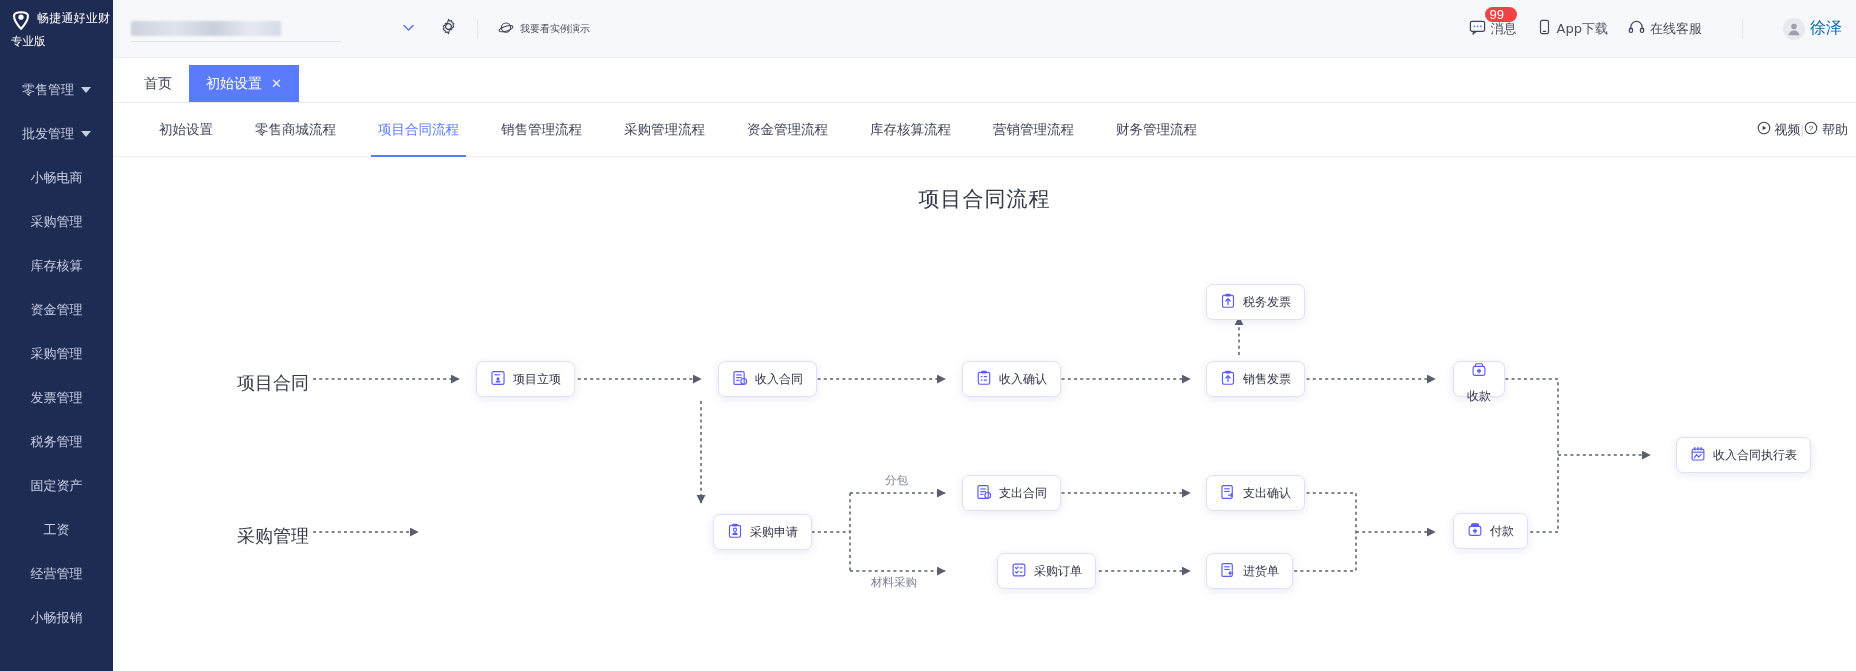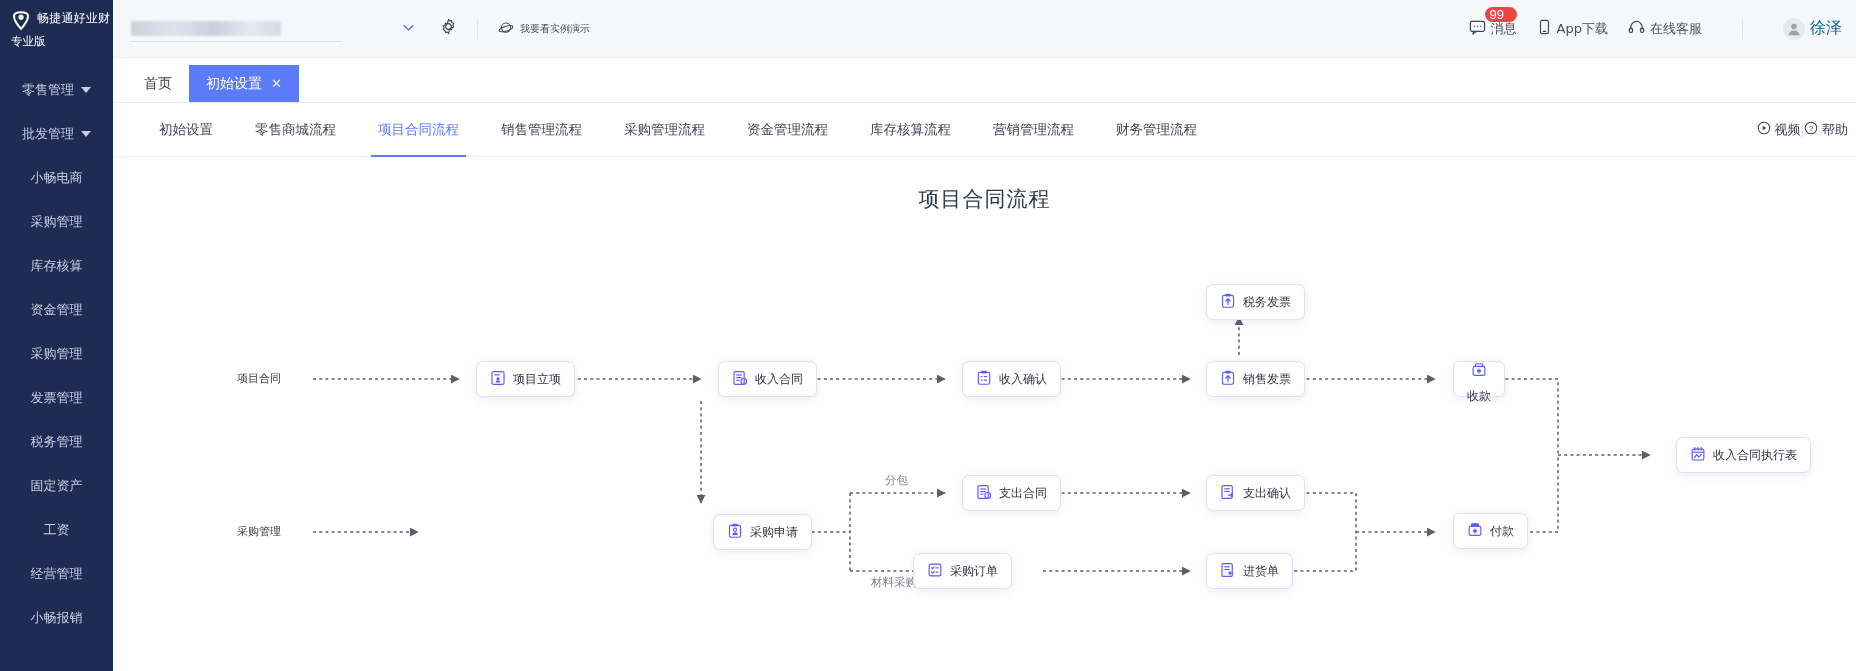--- a/index.html
+++ b/index.html
@@ -78,21 +78,21 @@
   .diagram-title { position:absolute; left:0; right:0; top:28px; text-align:center;
        font-size:21px; color:#333a47; letter-spacing:1px;
        font-family:"DejaVu Sans",sans-serif; }
 
   .flow { position:absolute; inset:0; }
   .node { position:absolute; height:36px; background:#fff; border:1px solid #dfe1f2;
           border-radius:7px; display:flex; align-items:center; gap:7px; padding:0 13px;
           box-shadow:0 2px 8px rgba(90,100,180,.13); font-size:12px; color:#2f3545;
           white-space:nowrap; cursor:pointer; font-family:"DejaVu Sans",sans-serif; }
   .node svg { flex:0 0 16px; }
-  .rowlabel { position:absolute; font-size:11px; color:#333a47; white-space:nowrap;
+  .rowlabel { position:absolute; font-size:18px; color:#333a47; white-space:nowrap;
               font-family:Liberation Mono, monospace; }
   .edgelabel { position:absolute; font-size:11.5px; color:#7b8194; white-space:nowrap;
                font-family:"DejaVu Sans",sans-serif; }
   svg.edges { position:absolute; inset:0; width:100%; height:100%; pointer-events:none; }
 </style>
 </head>
 <body>
 
 <div class="app">
 
@@ -447,21 +447,21 @@
             <svg width="16" height="16" viewBox="0 0 18 18">
                 <rect x="2.2" y="1.8" width="11.6" height="14.4" rx="1.6" fill="none" stroke="#5b5bf5" stroke-width="1.3"></rect>
                 <line x1="4.8" y1="5.4" x2="11" y2="5.4" stroke="#5b5bf5" stroke-width="1.3"></line>
               <line x1="4.8" y1="8.4" x2="11" y2="8.4" stroke="#5b5bf5" stroke-width="1.3"></line>
               <path d="M9.6 12.6 H14 M12.4 11 L14 12.6 L12.4 14.2" fill="none" stroke="#5b5bf5" stroke-width="1.3" stroke-linecap="round" stroke-linejoin="round"></path>
               </svg>
           </span>
           <span>支出确认</span>
         </div>
 
-        <div class="node" style="left:800px; top:396px;">
+        <div class="node" style="left:884px; top:396px;">
           <span>
             <svg width="16" height="16" viewBox="0 0 18 18">
                 <rect x="2.4" y="2.4" width="13.2" height="13.2" rx="1.8" fill="none" stroke="#5b5bf5" stroke-width="1.3"></rect>
                 <path d="M5 6.4 L6.2 7.6 L8 5.6" fill="none" stroke="#5b5bf5" stroke-width="1.3" stroke-linecap="round" stroke-linejoin="round"></path>
               <line x1="9.6" y1="6.6" x2="13" y2="6.6" stroke="#5b5bf5" stroke-width="1.3"></line>
               <path d="M5 11.2 L6.2 12.4 L8 10.4" fill="none" stroke="#5b5bf5" stroke-width="1.3" stroke-linecap="round" stroke-linejoin="round"></path>
               <line x1="9.6" y1="11.4" x2="13" y2="11.4" stroke="#5b5bf5" stroke-width="1.3"></line>
               </svg>
           </span>
           <span>采购订单</span>

